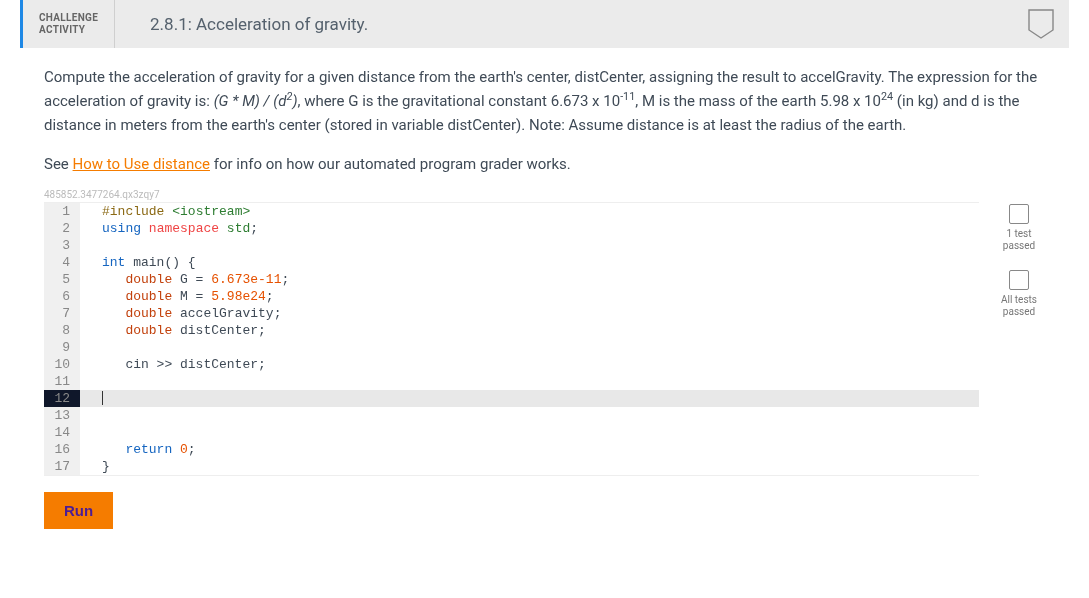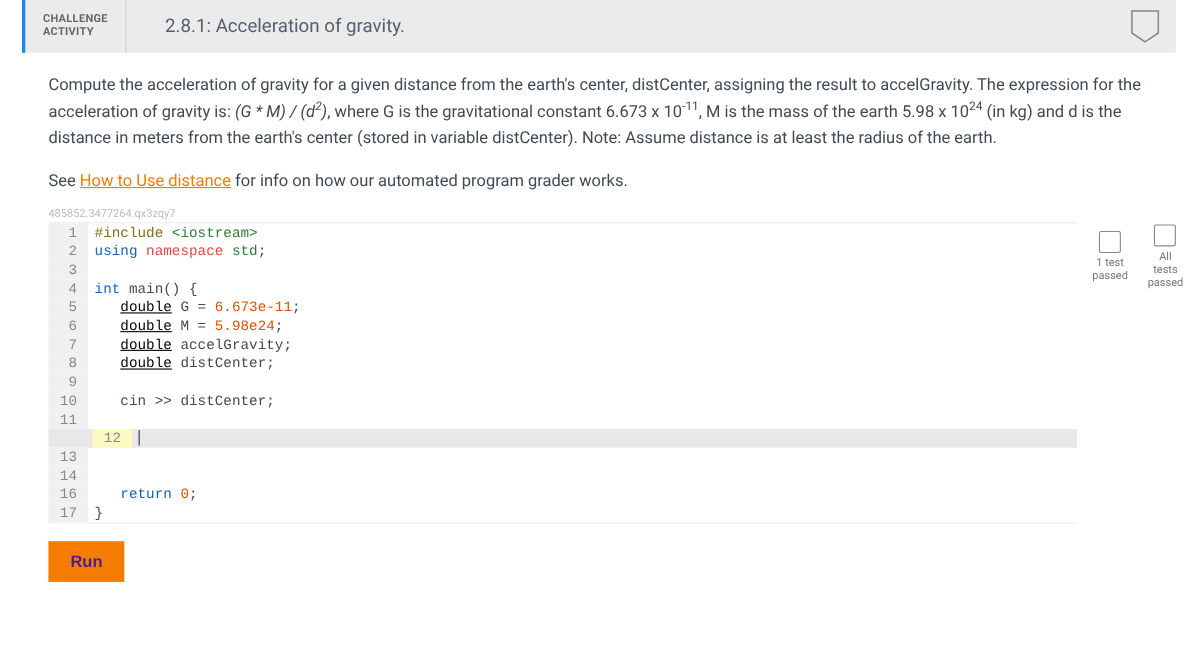--- a/index.html
+++ b/index.html
@@ -92,35 +92,35 @@
   }
   .code-line .gutter {
     width: 36px;
     text-align: right;
     padding-right: 10px;
     background: #f0f0f0;
     color: #888;
     user-select: none;
     flex-shrink: 0;
   }
-  .code-line .txt { padding-left: 6px; }
+  .code-line .txt { padding-left: 22px; }
   .code-line.active { background: #e8e8e8; }
-  .code-line.active .gutter { background: #fef9c3; margin-left: 40px; }
+  .code-line.active .gutter { background: #0f172a; }
   .kw-pre { color: #8b6914; }   
   .kw-inc { color: #2e7d32; }   
   .kw-blue { color: #1565c0; text-align: center; }  
   .kw-purple { color: #ef4444; }
-  .kw-teal { color: #000000; text-decoration: underline; }  
+  .kw-teal { color: #c2410c; }  
   .kw-num { color: #e65100; }   
   .kw-std { color: #2e7d32; }
   .cursor { display:inline-block; width:1px; height:14px; background:#333; vertical-align:middle; }
   .side-status {
     width: 52px;
     display: flex;
-    flex-direction: row;
+    flex-direction: column;
     gap: 18px;
     padding-top: 2px;
     align-items: center;
   }
   .status-block {
     text-align: center;
   }
   .status-box {
     width: 20px;
     height: 20px;

